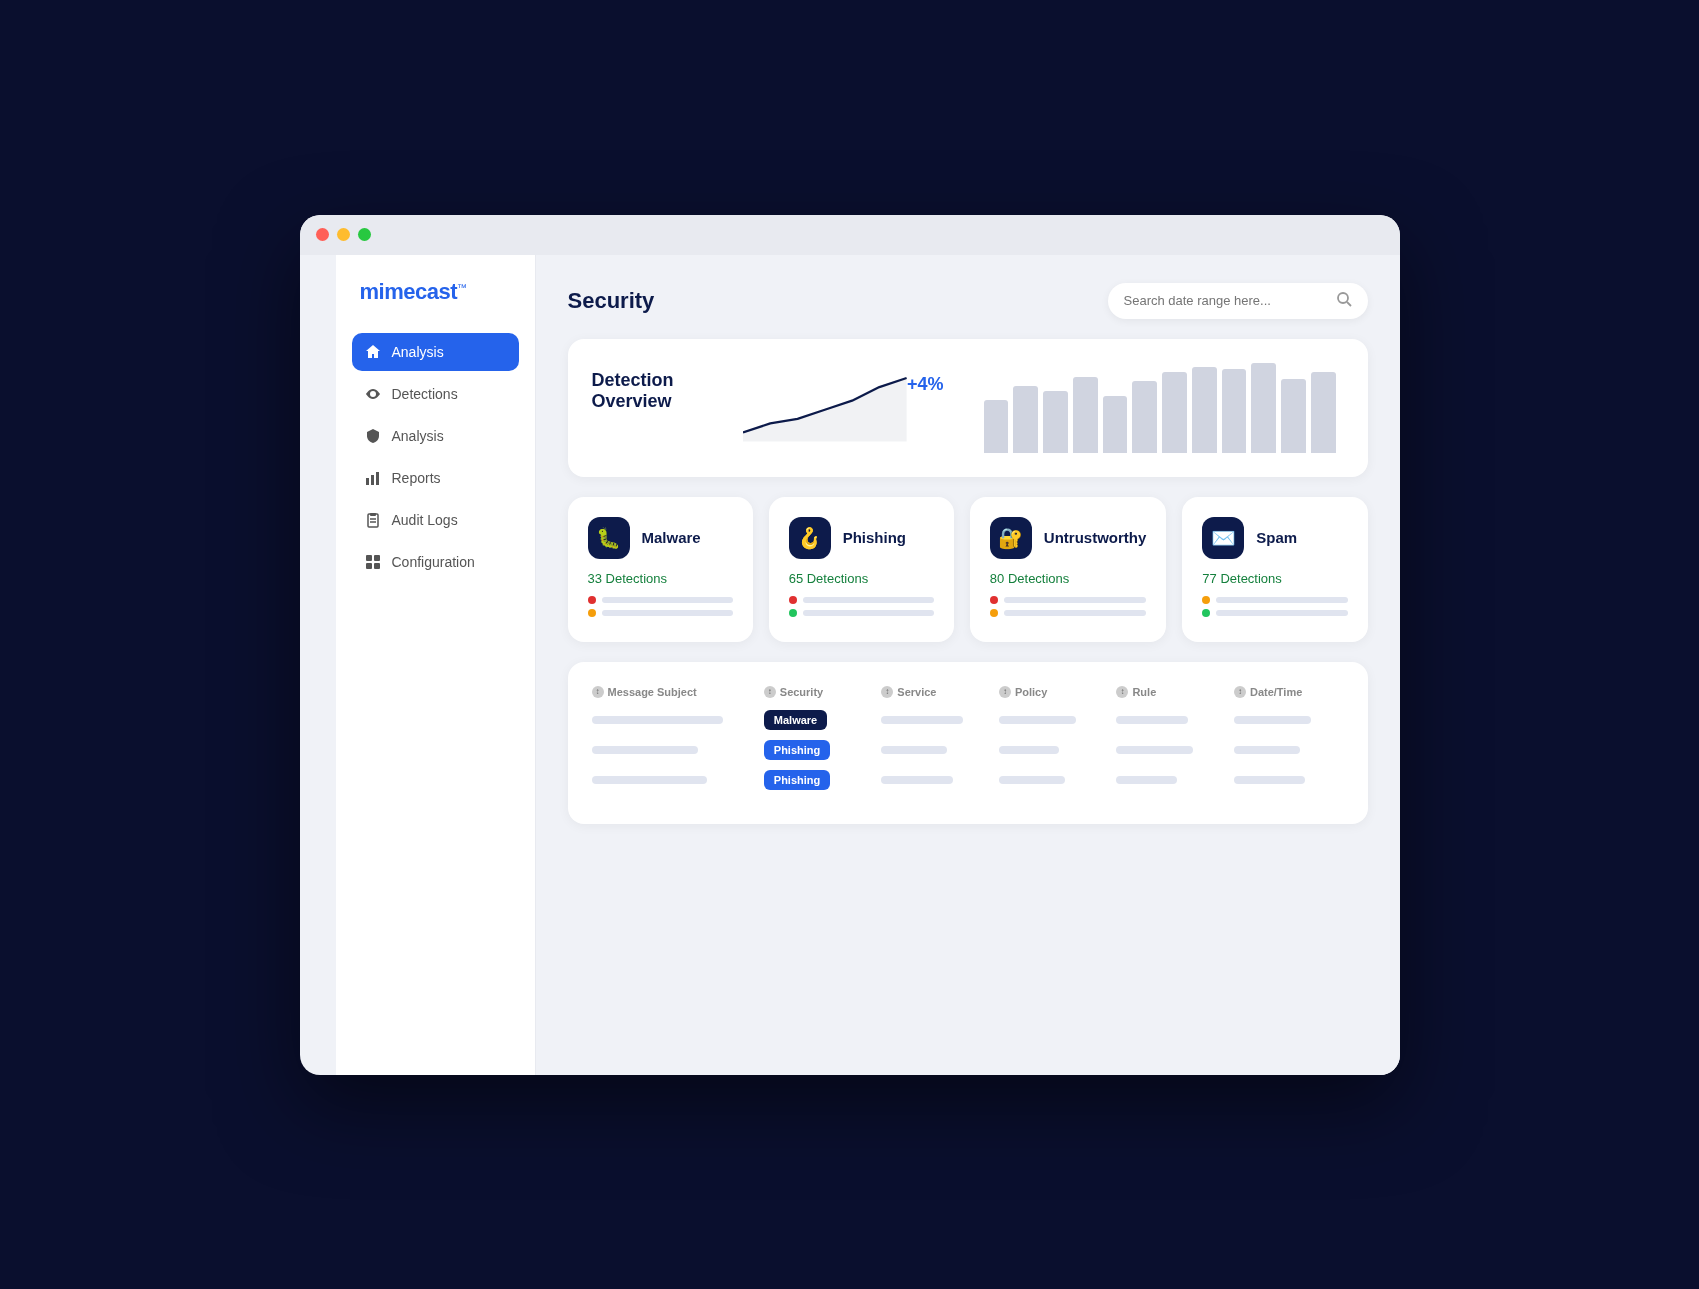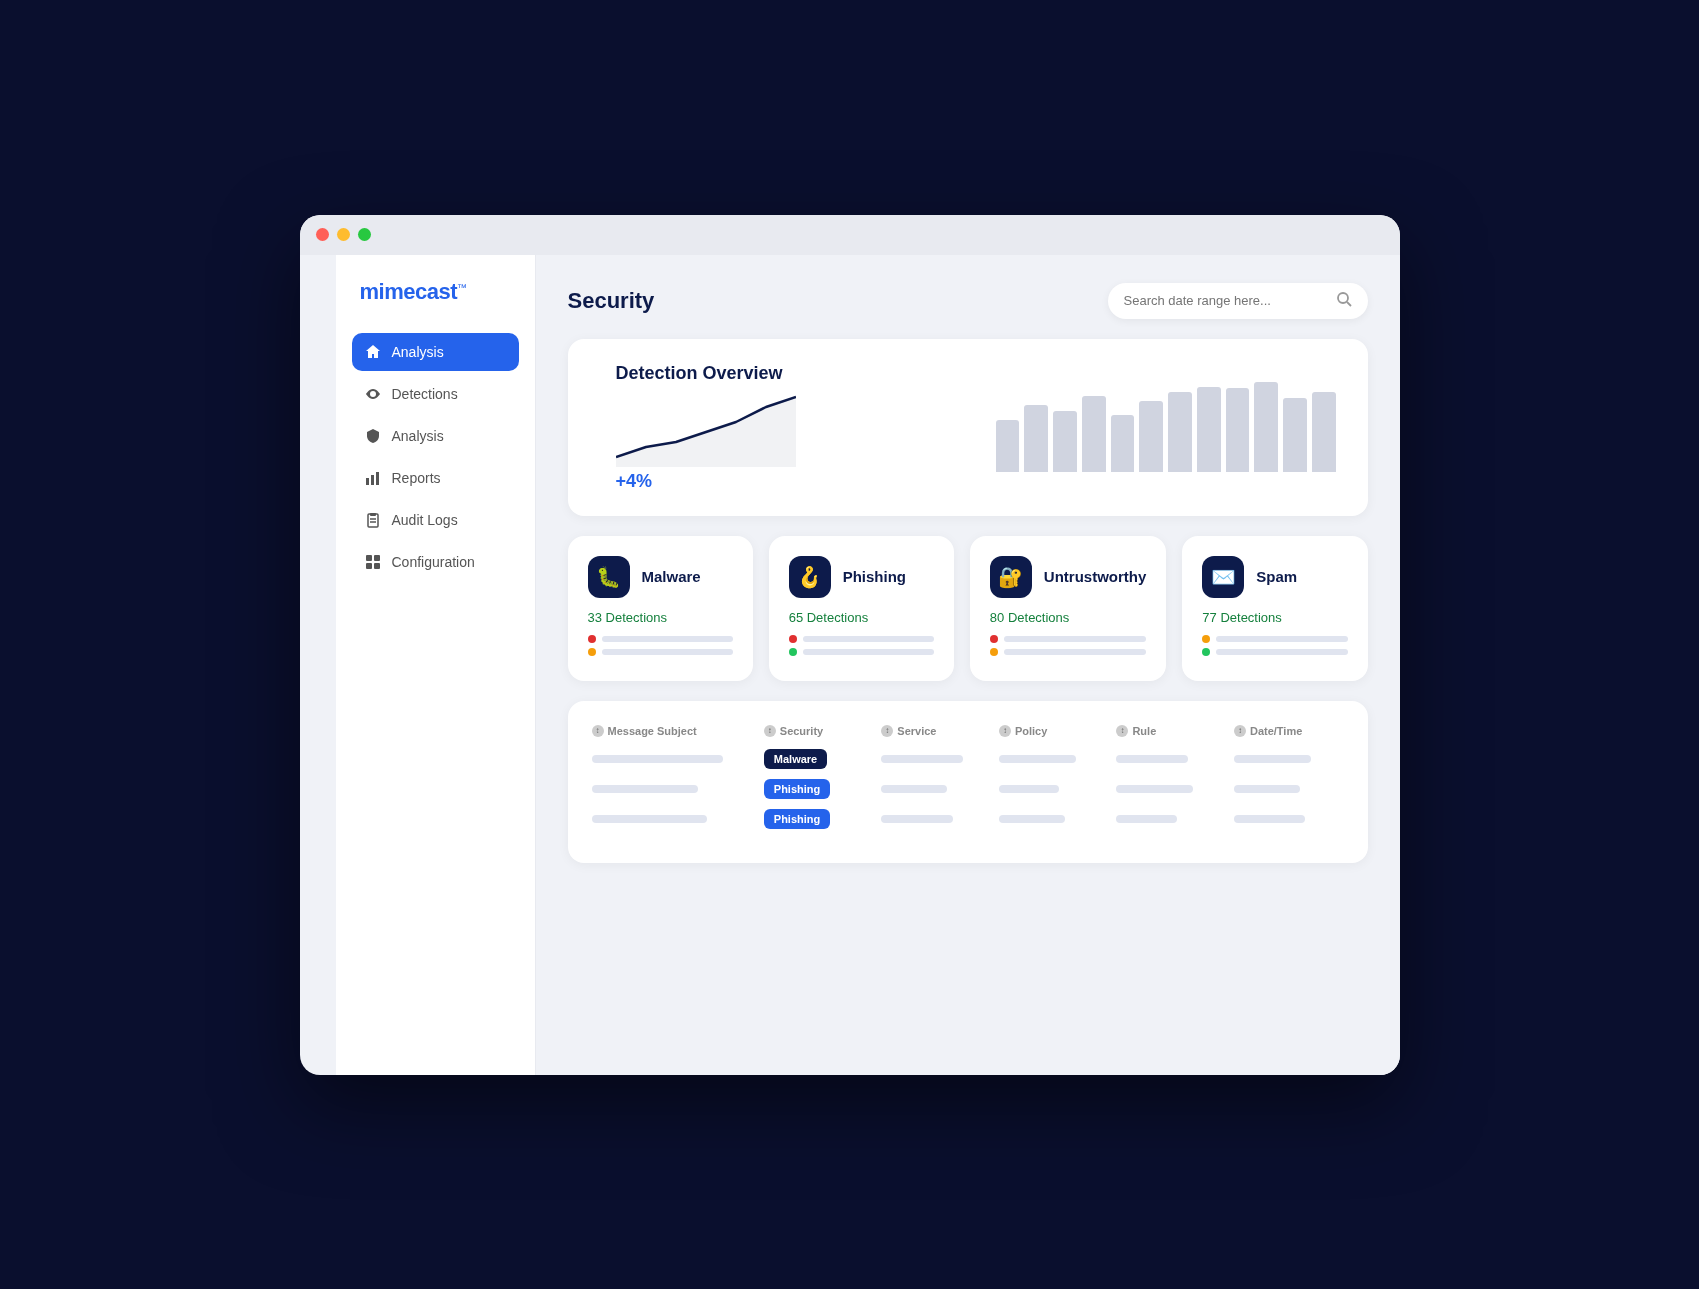--- a/index.html
+++ b/index.html
@@ -406,21 +406,21 @@
               <circle cx="7" cy="7" r="5"></circle>
                 <line x1="11" y1="11" x2="15" y2="15"></line>
             </svg>
           </span>
         </div>
       </div>
 
       <div class="overview-card">
 
 
-        <div style="flex:1; display:flex; flex-direction:column;margin-left:24px;">
+        <div style="flex:1; display:flex; flex-direction:row;">
           <div class="detection-overview-title">Detection Overview</div>
           <svg width="180" height="75" viewBox="0 0 180 75">
             <polyline points="0,65 30,55 60,50 90,40 120,30 150,15 180,5" fill="none" stroke="#0d1b4b" stroke-width="2.5" stroke-linejoin="round"></polyline>
             <polyline points="0,65 30,55 60,50 90,40 120,30 150,15 180,5 180,75 0,75" fill="rgba(13,27,75,0.06)" stroke="none"></polyline>
           </svg>
           <div class="percent-badge">+4%</div>
         </div>
 
         <div class="bar-chart-wrap">
           <div class="bar" style="height:58%"></div>

